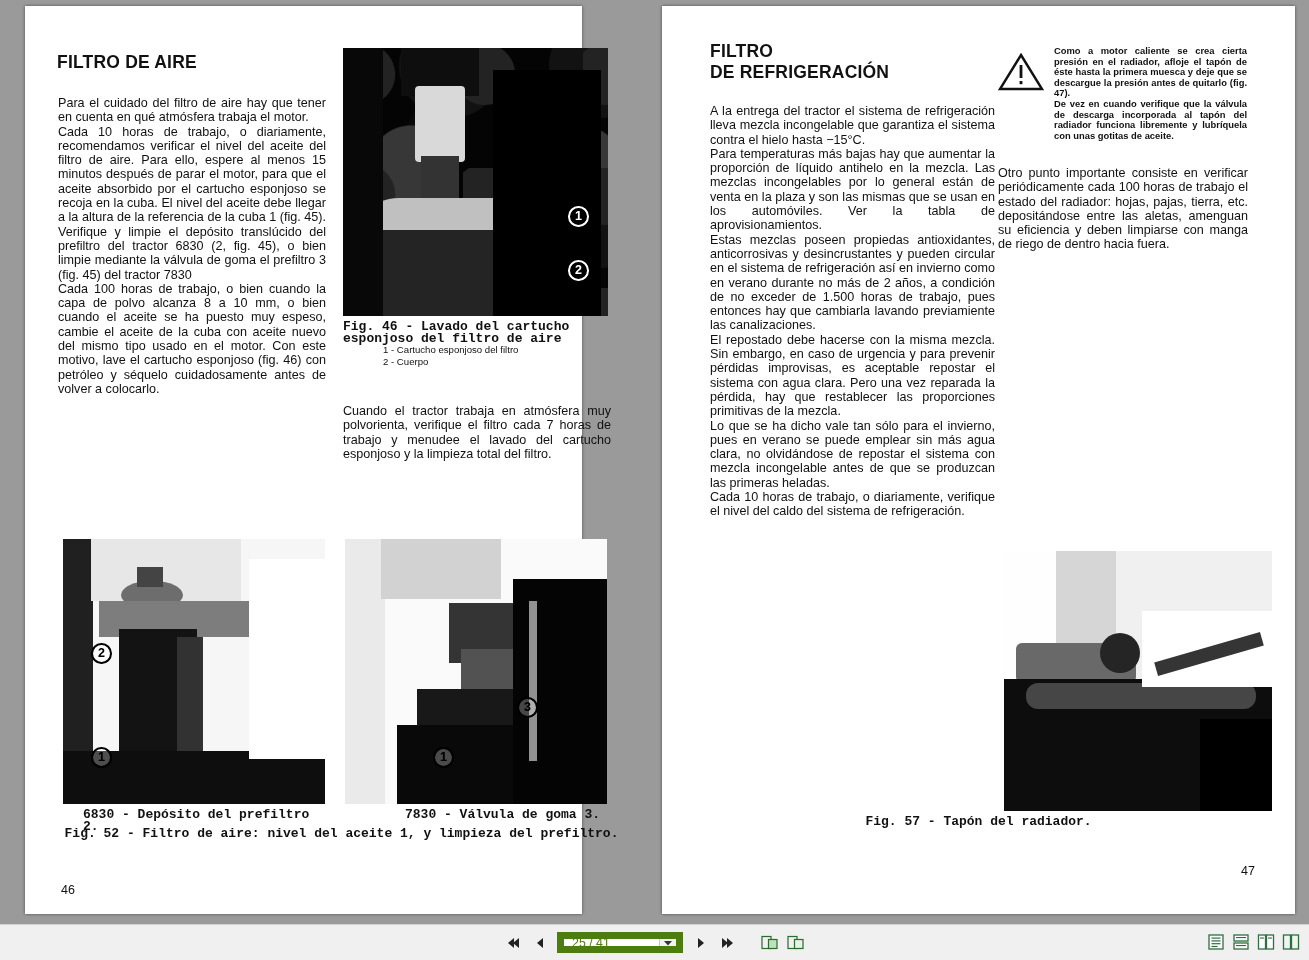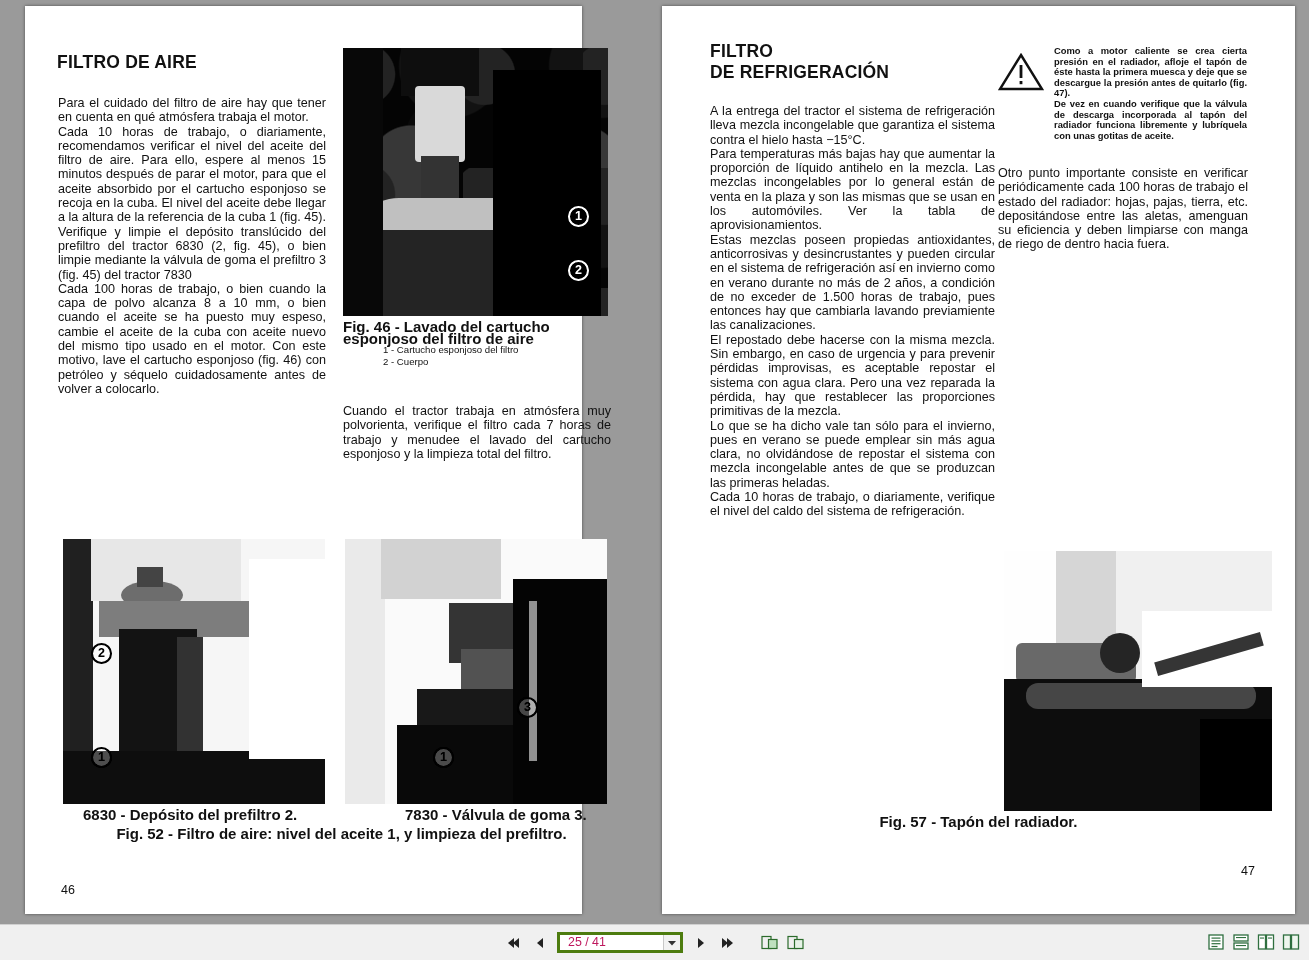--- a/index.html
+++ b/index.html
@@ -43,22 +43,22 @@
   }
   .body-txt {
     font-family: "Liberation Sans", sans-serif;
     font-size: 12.6px;
     line-height: 14.3px;
     color: #111;
     text-align: justify;
     white-space: pre-line;
   }
   .caption {
-    font-family: Liberation Sans, sans-serif;
-    font-size: 15px;
+    font-family: Liberation Mono, monospace;
+    font-size: 13px;
     font-weight: bold;
     color: #111;
     line-height: 12px;
     white-space: pre-line;
   }
   .caption-sub {
     font-family: "Liberation Sans", sans-serif;
     font-size: 9.6px;
     color: #111;
     line-height: 11.5px;
@@ -126,26 +126,26 @@
     color: #222;
     font-size: 12px;
     line-height: 1;
     cursor: pointer;
     user-select: none;
   }
   .tb-btn svg { display: block; }
   .page-select {
     position: relative;
     width: 126px; height: 21px;
-    border: 3px solid #4d7c0f;
+    border: 7px solid #4d7c0f;
     background: #fff;
-    display: flex; align-items: flex-start;
+    display: flex; align-items: center;
     font-family: "Liberation Sans", sans-serif;
     font-size: 12.4px;
-    color: #be185d;
+    color: #4d7c0f;
     padding-left: 8px;
   }
   .page-select .arrow {
     position: absolute; right: 0; top: 0; bottom: 0; width: 17px;
     background: #f2f2f2;
     border-left: 1px solid #c8c8c8;
     display: flex; align-items: center; justify-content: center;
   }
   .tb-sep { width: 8px; }
   #toolbar-right {

